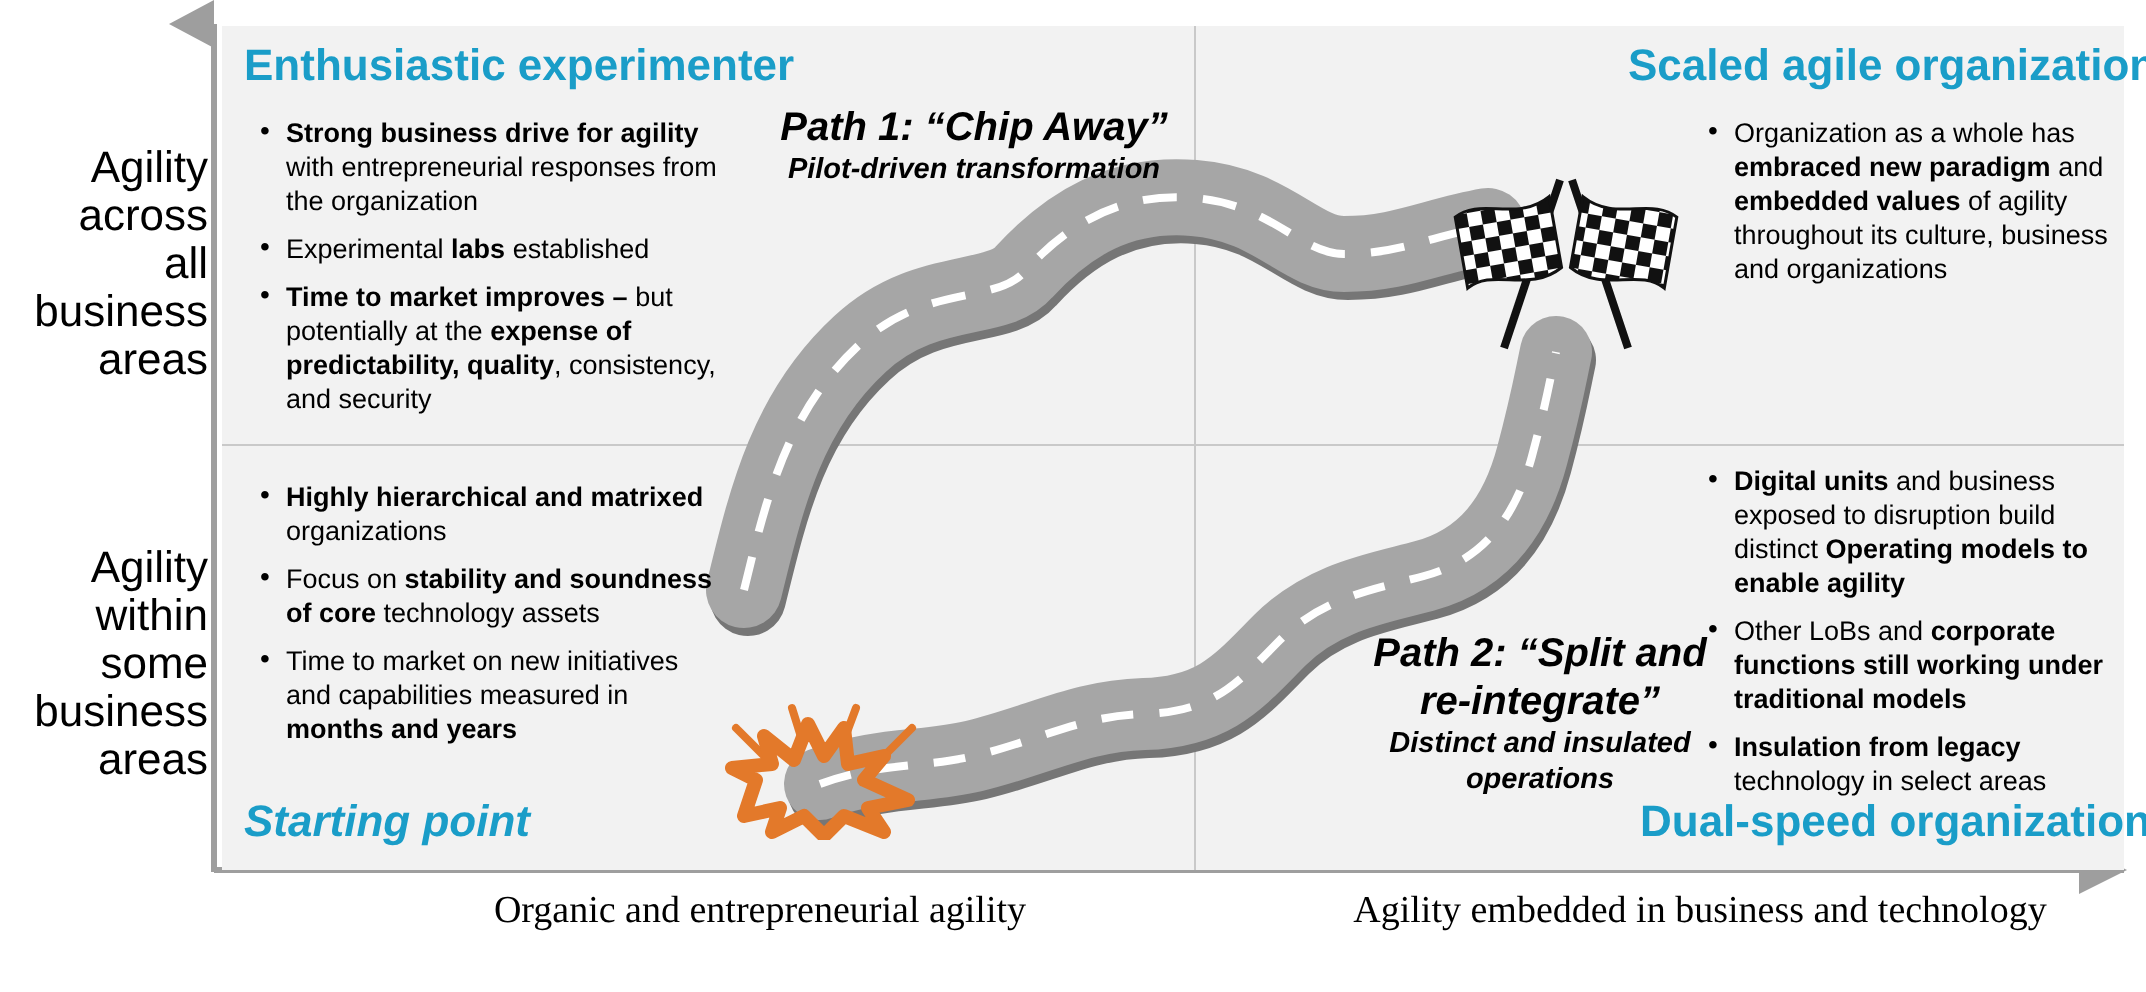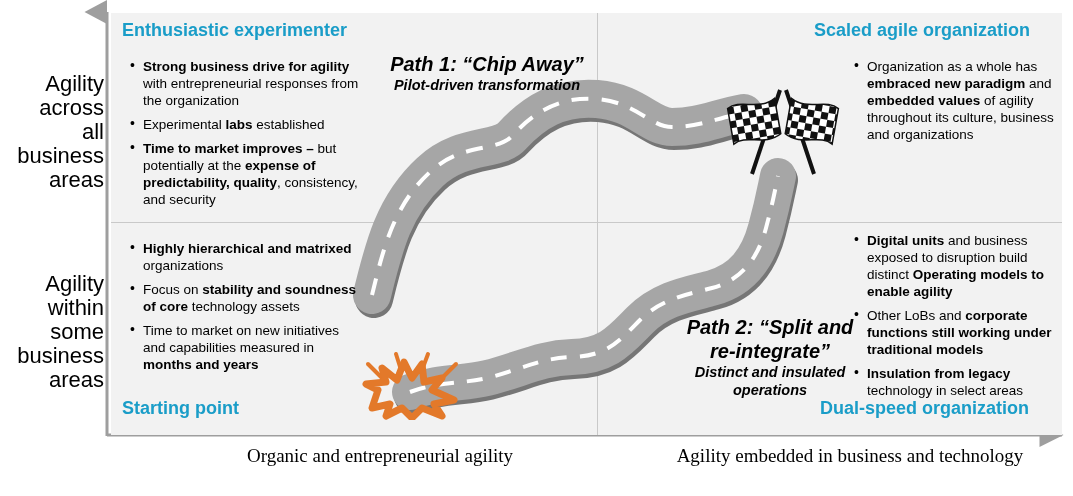--- a/index.html
+++ b/index.html
@@ -76,28 +76,28 @@
   #axis-y-svg, #axis-x-svg {
     position: absolute;
     overflow: visible;
   }
   #axis-y-svg { left: 100px; top: 0px; }
   #axis-x-svg { left: 100px; top: 428px; }
 
   
   .quad-title {
     position: absolute;
-    font-size: 18px;
+    font-size: 22px;
     font-weight: bold;
     color: #1a9dc8;
     white-space: nowrap;
   }
   #title-tl { left: 122px; top: 20px; }
   #title-tr { left: 814px; top: 20px; }
-  #title-bl { left: 122px; top: 398px; }
+  #title-bl { left: 122px; top: 398px; font-style: italic; }
   #title-br { left: 820px; top: 398px; }
 
   
   .bullets {
     position: absolute;
     font-size: 13.5px;
     line-height: 17px;
     color: #000;
   }
   .bullets ul {

